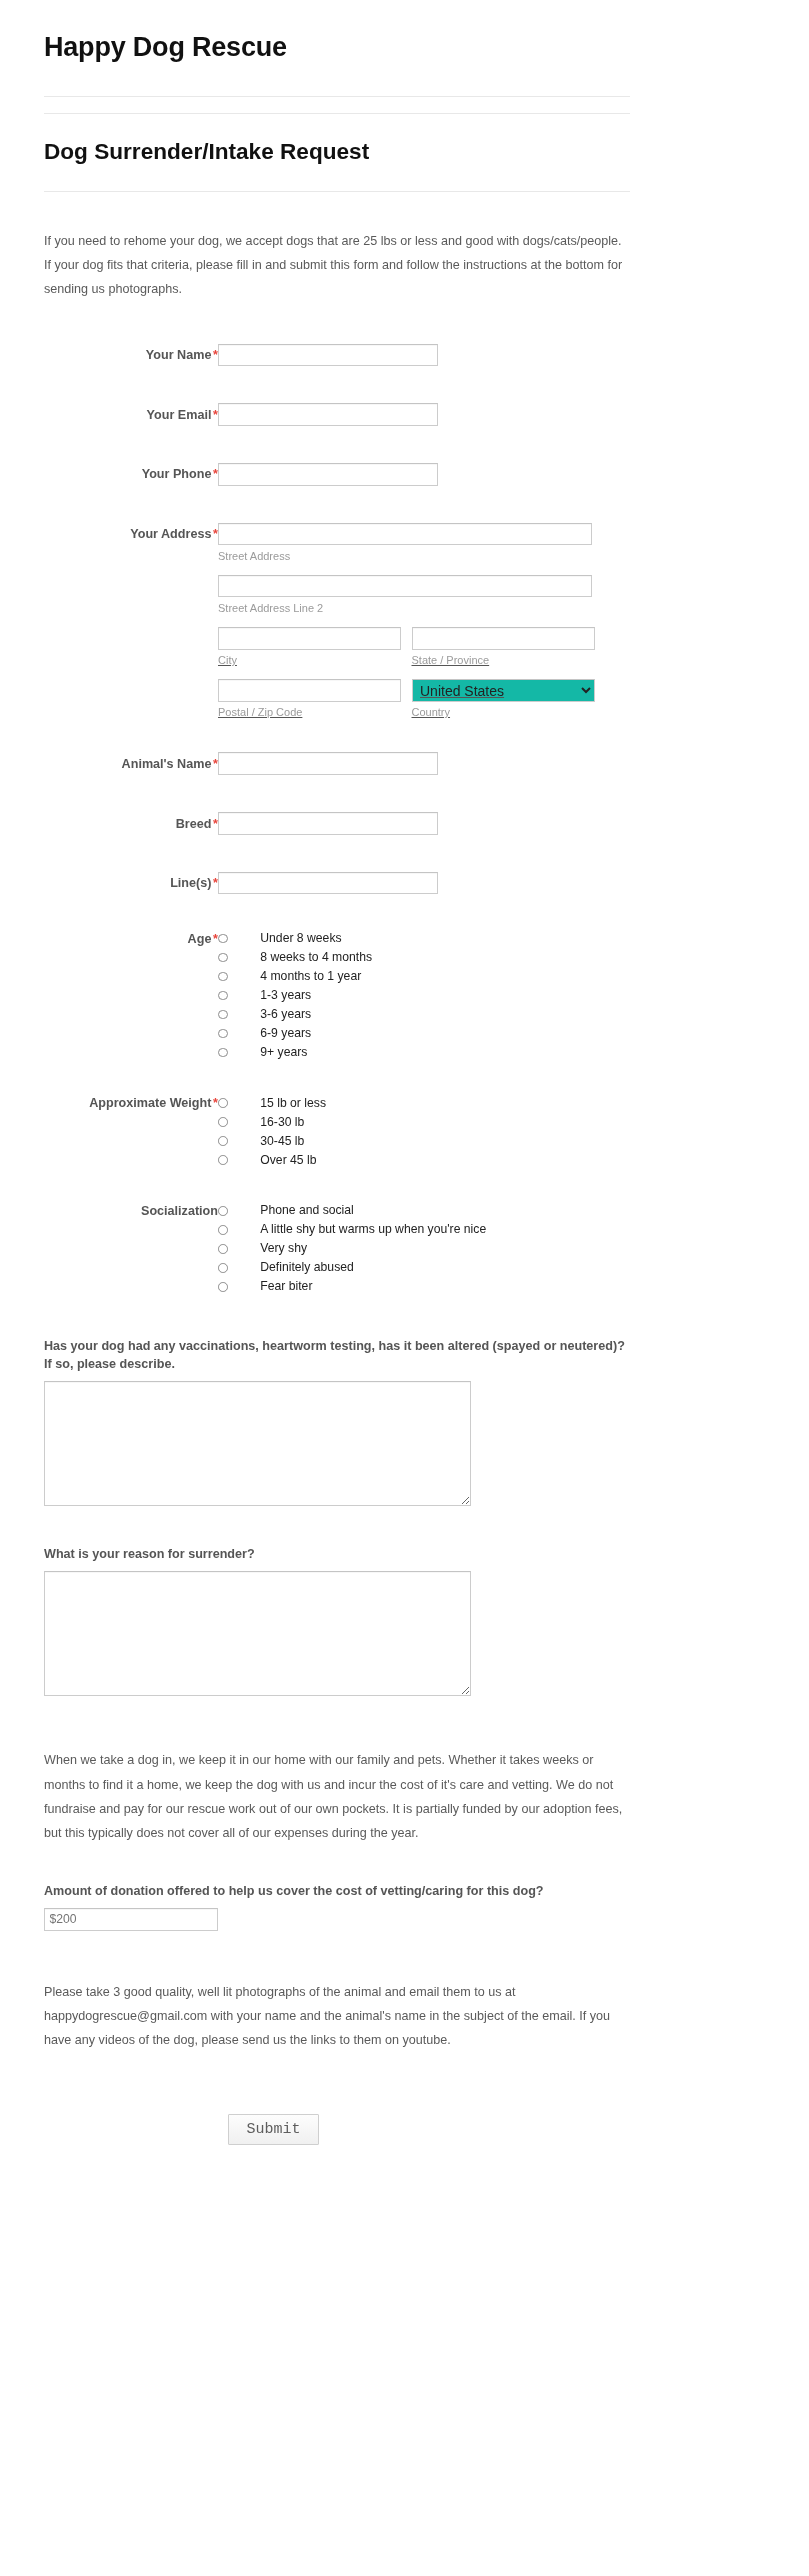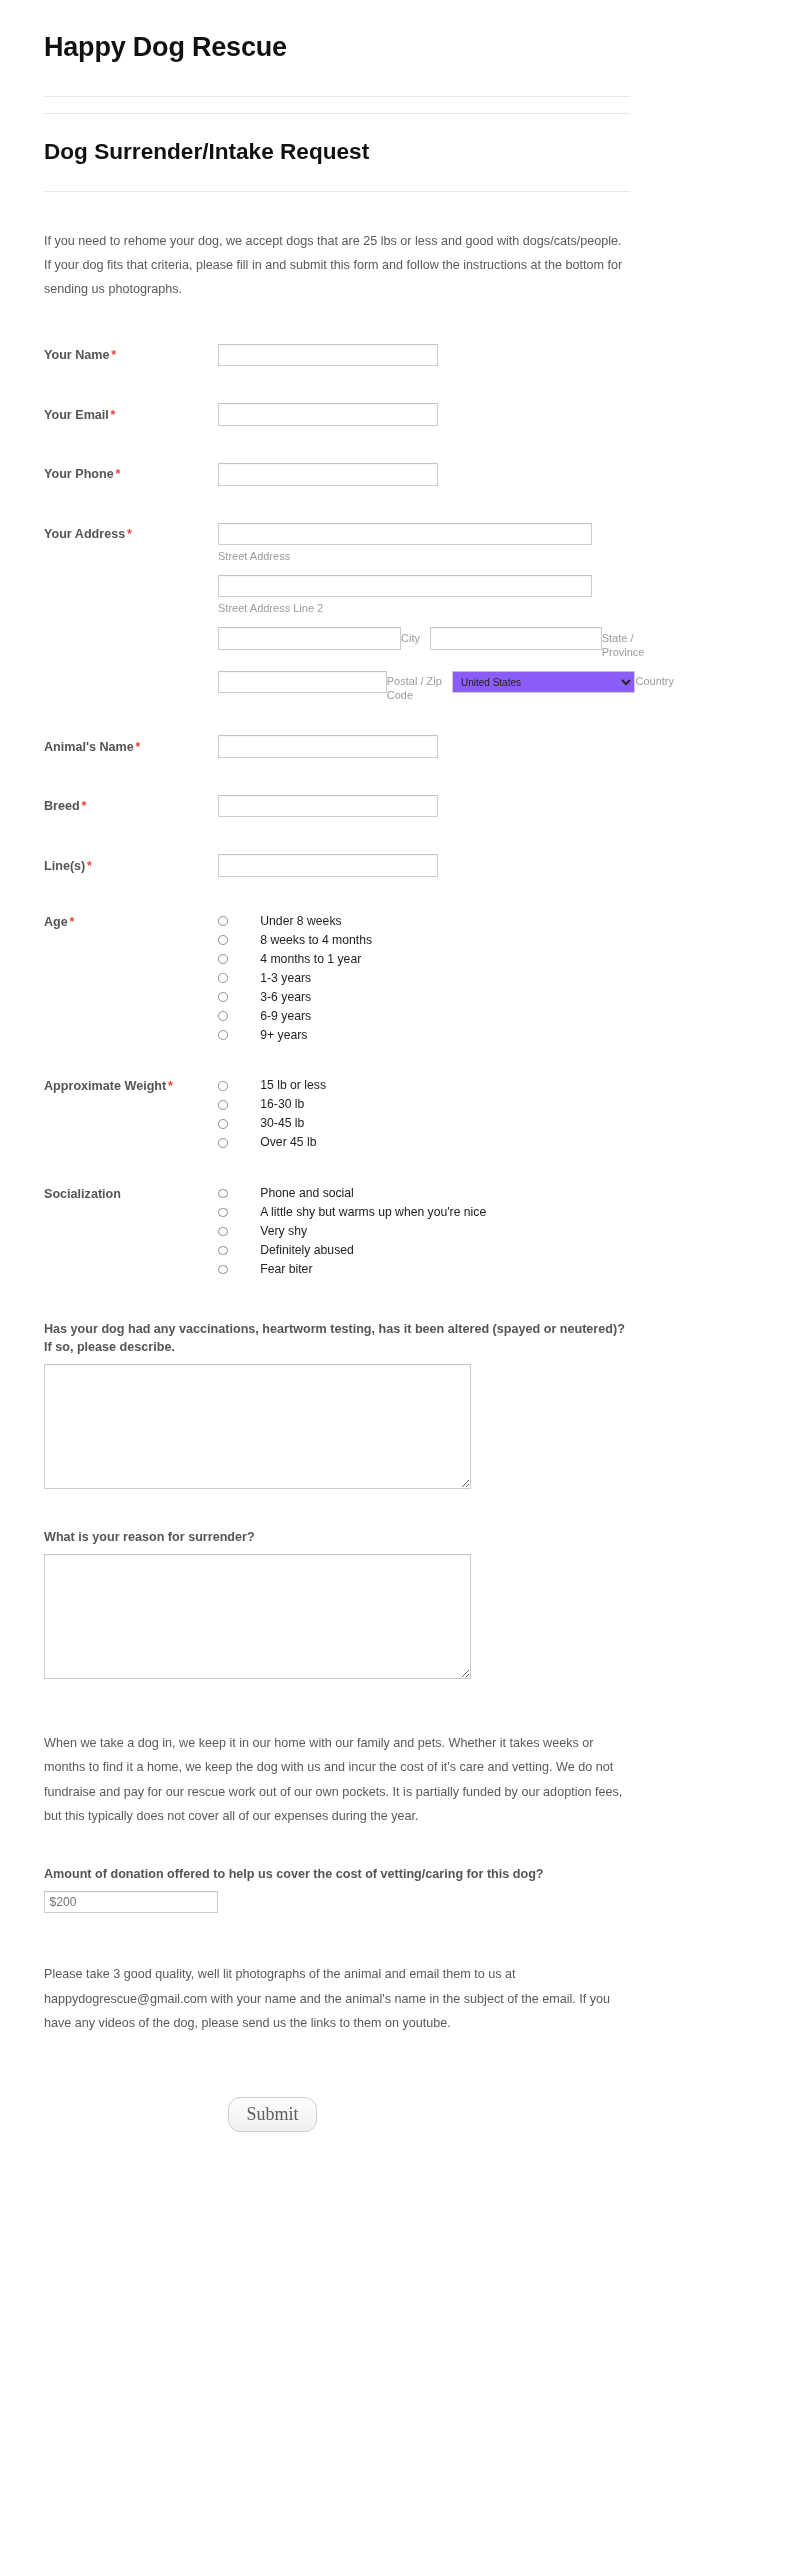--- a/index.html
+++ b/index.html
@@ -69,20 +69,21 @@
   }
   .field-label {
     width: 174px;
     flex: 0 0 174px;
     font-size: 12.6px;
     font-weight: bold;
     color: #555555;
     line-height: 16.5px;
     padding-top: 3.5px;
     box-sizing: border-box;
+    text-align: right;
   }
   .req {
     color: #e8453c;
     font-weight: bold;
     margin-left: 1.7px;
   }
   .field-control { flex: 1 1 auto; }
 
   input[type="text"], select, textarea {
     font-family: "Liberation Sans", sans-serif;
@@ -102,43 +103,43 @@
   }
   .inp-std { width: 220px; }
   .inp-wide { width: 374px; }
   .inp-half { width: 183px; }
   .inp-money { width: 174px; }
 
   select {
     height: 22.6px;
     width: 183px;
     padding: 1.7px 3.5px;
-    background: #8b5cf6;
+    background: #14b8a6;
     color: #222222;
-    font-size: 10px;
+    font-size: 14px;
   }
 
   textarea {
     width: 427px;
     height: 125px;
     padding: 4.4px 5.2px;
     resize: vertical;
     box-shadow: inset 0 0.9px 0.9px rgba(0,0,0,0.035);
     line-height: 15.7px;
   }
 
   .sub-label {
     font-size: 11px;
     color: #9b9b9b;
     padding-top: 3.5px;
     line-height: 14px;
   }
 
   .addr-row { display: flex; gap: 10.5px; }
-  .addr-col { display: flex; flex-direction: row; }
+  .addr-col { display: flex; flex-direction: column; text-decoration: underline; }
 
   
   .radio-group { padding-top: 1.7px; }
   .radio-item {
     display: flex;
     align-items: center;
     height: 19px;
     margin-bottom: 0;
     gap: 24px;
   }
@@ -167,27 +168,27 @@
     line-height: 17.4px;
     max-width: 740px;
   }
   .q-control { padding-top: 7.8px; }
 
   
   .submit-wrap {
     padding-left: 228px;
   }
   .submit-btn {
-    font-family: Liberation Serif, serif;
-    font-size: 18px;
+    font-family: Liberation Mono, monospace;
+    font-size: 15px;
     color: #5e5e5e;
     background: #f6f6f6;
     background-image: linear-gradient(#fdfdfd, #f0f0f0);
     border: 0.9px solid #cfcfcf;
-    border-radius: 12px;
+    border-radius: 1px;
     padding: 6.1px 17.4px;
     cursor: pointer;
   }
 
   
   .sp-14 { height: 12.2px; }
   .sp-30 { height: 26px; }
   .sp-34 { height: 30px; }
   .sp-38 { height: 33px; }
   .sp-42 { height: 37px; }

